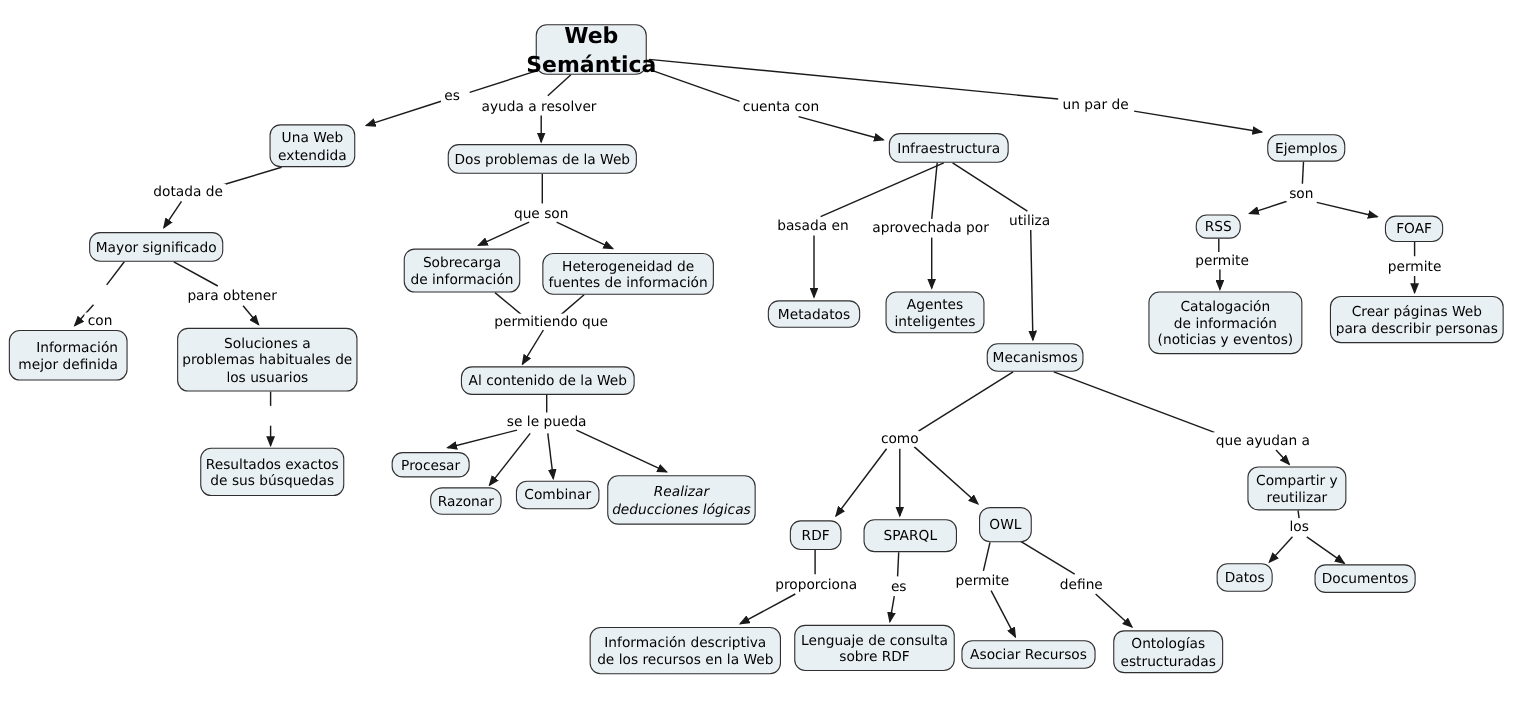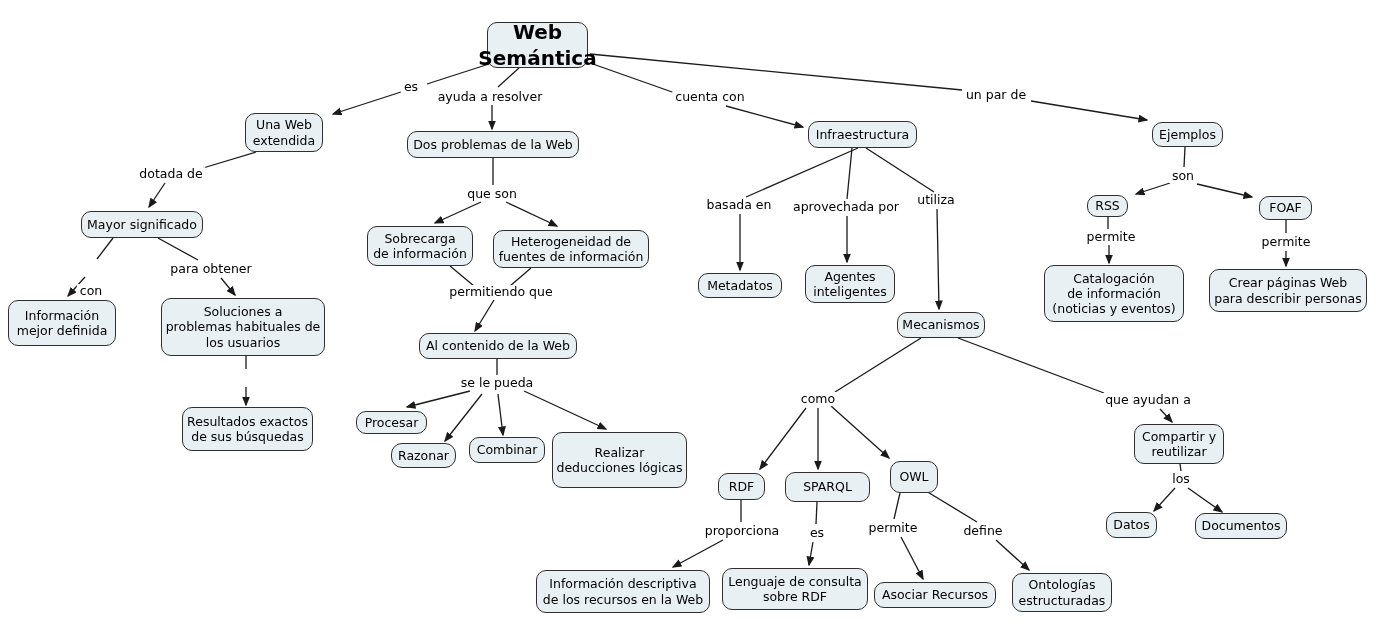--- a/index.html
+++ b/index.html
@@ -123,37 +123,37 @@
       <line x1="1108" y1="217" x2="1108" y2="229" stroke="#1a1a1a" stroke-width="1.3"></line>
       <line x1="1109" y1="245" x2="1109" y2="263" stroke="#1a1a1a" stroke-width="1.3" marker-end="url(#arrowhead)"></line>
       <line x1="1286" y1="220" x2="1286" y2="233" stroke="#1a1a1a" stroke-width="1.3"></line>
       <line x1="1286" y1="251" x2="1286" y2="266" stroke="#1a1a1a" stroke-width="1.3" marker-end="url(#arrowhead)"></line>
     </svg>
     <div class="node root" style="left: 487px; top: 22px; width: 101px; height: 46px;">Web
 Semántica</div>
     <div class="node" style="left: 245px; top: 113px; width: 78px; height: 39px;">Una Web
 extendida</div>
     <div class="node" style="left: 81px; top: 211px; width: 122px; height: 27px;">Mayor significado</div>
-    <div class="node" style="left: 8px; top: 300px; width: 108px; height: 46px;">Información
+    <div class="node" style="left: 8px; top: 300px; width: 108px; height: 46px; text-align: right;">Información
 mejor definida</div>
     <div class="node" style="left: 161px; top: 298px; width: 164px; height: 58px;">Soluciones a
 problemas habituales de
 los usuarios</div>
     <div class="node" style="left: 182px; top: 407px; width: 131px; height: 44px;">Resultados exactos
 de sus búsquedas</div>
     <div class="node" style="left: 407px; top: 131px; width: 172px; height: 27px;">Dos problemas de la Web</div>
     <div class="node" style="left: 367px; top: 226px; width: 106px; height: 40px;">Sobrecarga
 de información</div>
     <div class="node" style="left: 419px; top: 333px; width: 158px; height: 26px;">Al contenido de la Web</div>
     <div class="node" style="left: 493px; top: 230px; width: 156px; height: 38px;">Heterogeneidad de
 fuentes de información</div>
     <div class="node" style="left: 356px; top: 411px; width: 71px; height: 23px;">Procesar</div>
     <div class="node" style="left: 391px; top: 443px; width: 65px; height: 25px; border-radius: 11px;">Razonar</div>
     <div class="node" style="left: 469px; top: 437px; width: 76px; height: 26px;">Combinar</div>
-    <div class="node" style="left: 552px; top: 432px; width: 135px; height: 56px;">Realizar
+    <div class="node" style="left: 552px; top: 432px; width: 135px; height: 45px; font-style: italic;">Realizar
 deducciones lógicas</div>
     <div class="node" style="left: 808px; top: 121px; width: 109px; height: 27px;">Infraestructura</div>
     <div class="node" style="left: 698px; top: 273px; width: 84px; height: 25px;">Metadatos</div>
     <div class="node" style="left: 805px; top: 265px; width: 90px; height: 38px;">Agentes
 inteligentes</div>
     <div class="node" style="left: 897px; top: 312px; width: 88px; height: 26px;">Mecanismos</div>
     <div class="node" style="left: 718px; top: 473px; width: 47px; height: 27px;">RDF</div>
     <div class="node" style="left: 785px; top: 472px; width: 85px; height: 30px;">SPARQL</div>
     <div class="node" style="left: 890px; top: 461px; width: 48px; height: 32px;">OWL</div>
     <div class="node" style="left: 536px; top: 570px; width: 174px; height: 43px;">Información descriptiva

